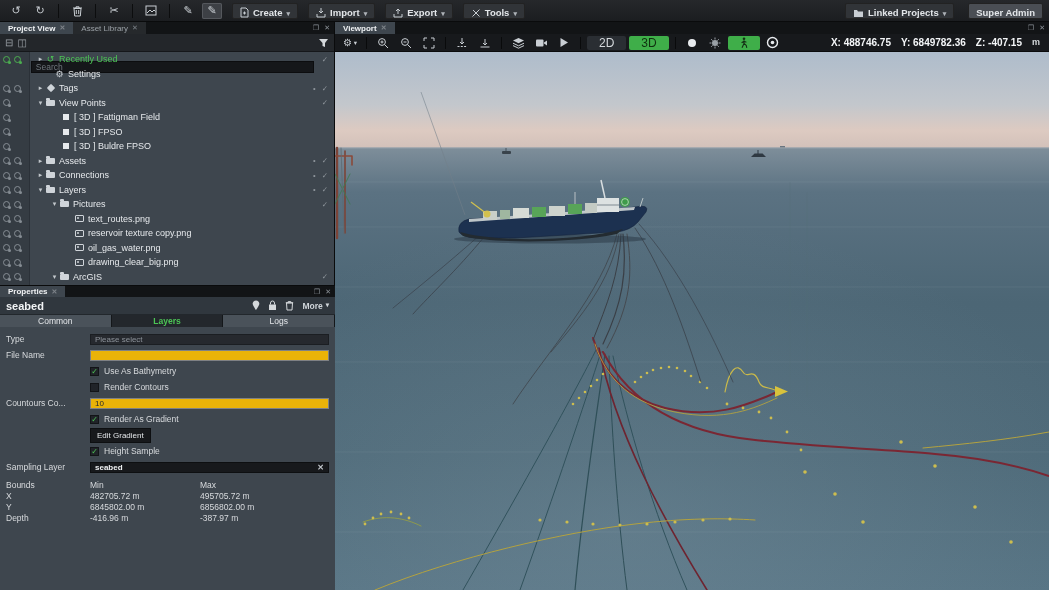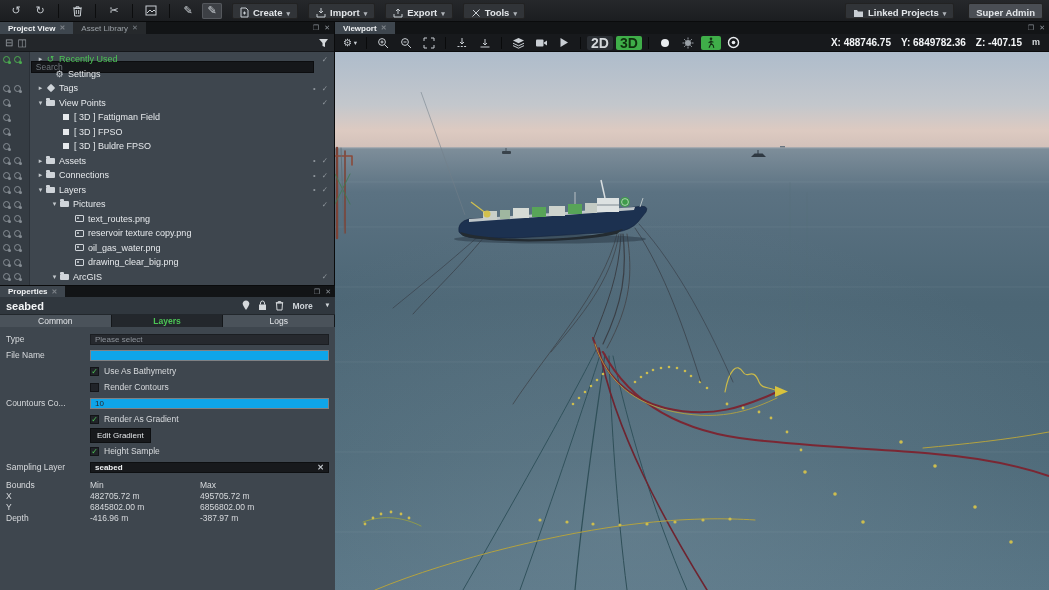--- a/index.html
+++ b/index.html
@@ -75,42 +75,42 @@
   .ptabs { height:12px; background:#6d28d9; display:flex; }
   .ptabs .pt { flex:1; display:flex; align-items:center; justify-content:center;
     font-size:8.5px; color:#e3e6e9; background:#4a525a; border-right:1px solid #14171a; cursor:pointer; }
   .ptabs .pt.active { background:#23272c; color:#4cc455; font-weight:bold; }
   #pform { padding:4px 6px 0 6px; font-size:8.5px; color:#d7dadd; }
   .frow { display:flex; align-items:center; height:16px; }
   .frow .flab { width:84px; flex:none; white-space:nowrap; overflow:hidden; }
   .fctl { flex:1; display:flex; align-items:center; }
   .inp { height:11px; flex:1; display:flex; align-items:center; padding:0 4px; font-size:8px; }
   .inp-dark { background:#26292e; color:#8d939a; border:1px solid #1b1e22; }
-  .inp-light { background:#0ea5e9; color:#26292e; border:1px solid #7f8184; }
+  .inp-light { background:#eab308; color:#26292e; border:1px solid #7f8184; }
   .cb { width:9px; height:9px; background:#202328; border:1px solid #121417; margin-right:5px;
     display:flex; align-items:center; justify-content:center; color:#4cc455; font-size:8px; cursor:pointer; }
   .btn-dark { background:#17191c; color:#e3e6e9; font-size:8px; padding:2px 6px;
     border:1px solid #0d0f11; cursor:pointer; }
   .inp-sample { background:#17191c; color:#eef0f2; font-weight:bold; border:1px solid #0d0f11; }
   .inp-sample .clr { margin-left:auto; color:#c2c7cc; font-size:8px; cursor:pointer; }
   .bnds { margin-top:4px; }
   .brow { display:flex; height:11px; align-items:center; }
   .brow .c1 { width:84px; flex:none; }
   .brow .c2, .brow .c3 { width:110px; flex:none; }
 
   
   #viewport { position:absolute; left:335px; top:22px; width:714px; height:568px; background:#1b1e21; }
   #vhead .tabstrip { height:12px; }
   .vtoolbar { height:18px; background:#17191c; display:flex; align-items:center;
     padding:0 5px; gap:3px; border-bottom:1px solid #0a0b0c; }
   .vt-ic { width:20px; height:15px; display:flex; align-items:center; justify-content:center;
     color:#c9ced3; border-radius:2px; cursor:pointer; font-size:10px; }
   .vt-ic svg { display:block; }
-  .vt-mode { height:14px; min-width:20px; padding:0 4px; display:flex; align-items:center;
-    justify-content:center; font-size:14px; font-weight:bold; border-radius:2px; cursor:pointer;
+  .vt-mode { height:14px; min-width:20px; padding:0 12px; display:flex; align-items:center;
+    justify-content:center; font-size:12px; font-weight:normal; border-radius:2px; cursor:pointer;
     background:#2a2e33; color:#d4d8db; }
   .vt-mode.on { background:#3fae49; color:#10310f; }
   .vt-green { background:#3fae49; color:#123; }
   .coords { margin-left:auto; display:flex; gap:10px; align-items:flex-start;
     color:#f4f6f8; font-size:10px; font-weight:bold; padding-right:4px; }
   .coords .unit { font-size:9px; color:#d4d8db; }
   #scene { position:absolute; left:0; top:30px; width:714px; height:538px; cursor:grab; }
   .vsep { width:1px; height:12px; background:#000; opacity:.6; margin:0 3px; }
 </style>
 </head>
@@ -418,21 +418,21 @@
         <svg width="8" height="11" viewBox="0 0 8 11">
             <path d="M4 0.5C2 0.5 0.7 2 0.7 3.6 0.7 6 4 10 4 10S7.3 6 7.3 3.6C7.3 2 6 0.5 4 0.5z" fill="#d4d8db"></path>
           </svg>
         <svg width="9" height="11" viewBox="0 0 9 11">
             <rect x="1" y="4.5" width="7" height="5.5" fill="#d4d8db"></rect>
             <path d="M2.5 4.5V3a2 2 0 0 1 4 0v1.5" stroke="#d4d8db" fill="none"></path>
           </svg>
         <svg width="9" height="11" viewBox="0 0 9 11">
             <path d="M1.5 3h6l-.5 7h-5z M.8 2.7h7.4 M3.2 2.7V1.6h2.6v1.1" stroke="#d4d8db" fill="none"></path>
           </svg>
-        <span style="display:flex;gap:13px;font-size:8.5px">
+        <span style="display:flex;gap:3px;font-size:8.5px">
           <span>More</span>
           <span style="font-size:6.5px">▾</span>
         </span>
       </span>
     </div>
     <div class="ptabs">
       <div class="pt">
           <span>Common</span>
         </div>
       <div class="pt active">

